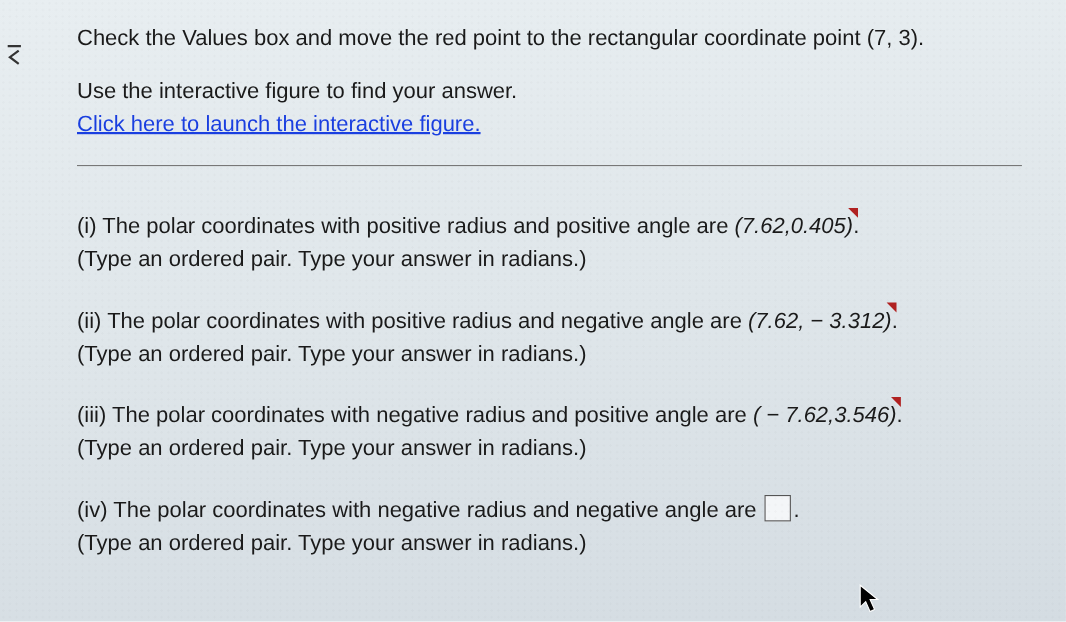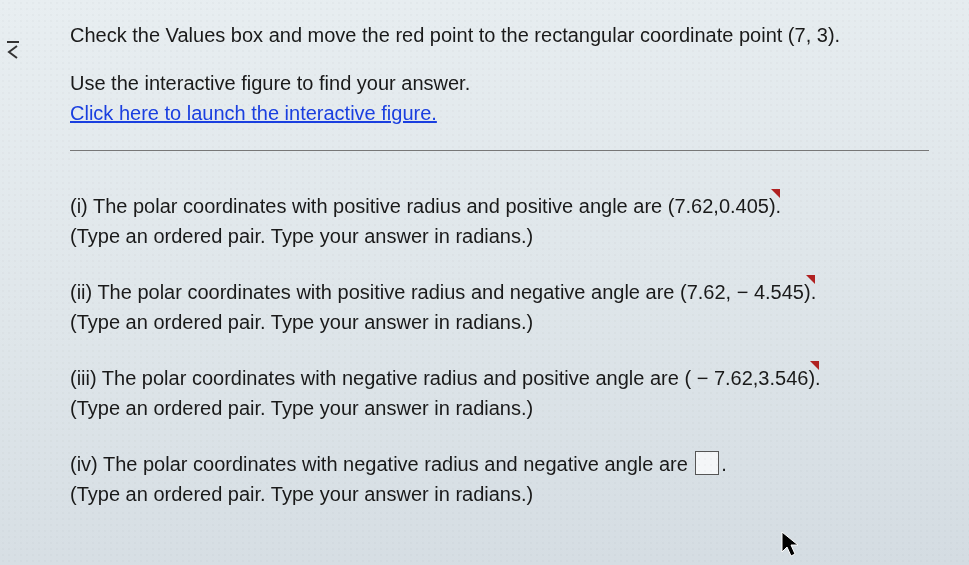--- a/index.html
+++ b/index.html
@@ -36,20 +36,21 @@
     border-top: 1px solid #777;
     margin: 18px 0 40px 0;
   }
   .qgroup { margin-bottom: 26px; }
   .qline { }
   .hint { }
   .answer-wrap {
     position: relative;
     display: inline-block;
     white-space: nowrap;
+    font-style: italic;
   }
   .answer-val { }
   .flag {
     position: absolute;
     top: -2px;
     right: -4px;
     width: 0; height: 0;
     border-left: 9px solid transparent;
     border-top: 9px solid #b02121;
   }
@@ -103,21 +104,21 @@
       <span class="flag"></span>
     </span><span>.</span>
   </div>
   <div class="hint">(Type an ordered pair. Type your answer in radians.)</div>
 </div>
 
 <div class="qgroup">
   <div class="qline">
     <span>(ii) The polar coordinates with positive radius and negative angle are </span>
     <span class="answer-wrap">
-      <span class="answer-val">(7.62, − 4.545)</span>
+      <span class="answer-val">(7.62, − 3.312)</span>
       <span class="flag"></span>
     </span><span>.</span>
   </div>
   <div class="hint">(Type an ordered pair. Type your answer in radians.)</div>
 </div>
 
 <div class="qgroup">
   <div class="qline">
     <span>(iii) The polar coordinates with negative radius and positive angle are </span>
     <span class="answer-wrap">

